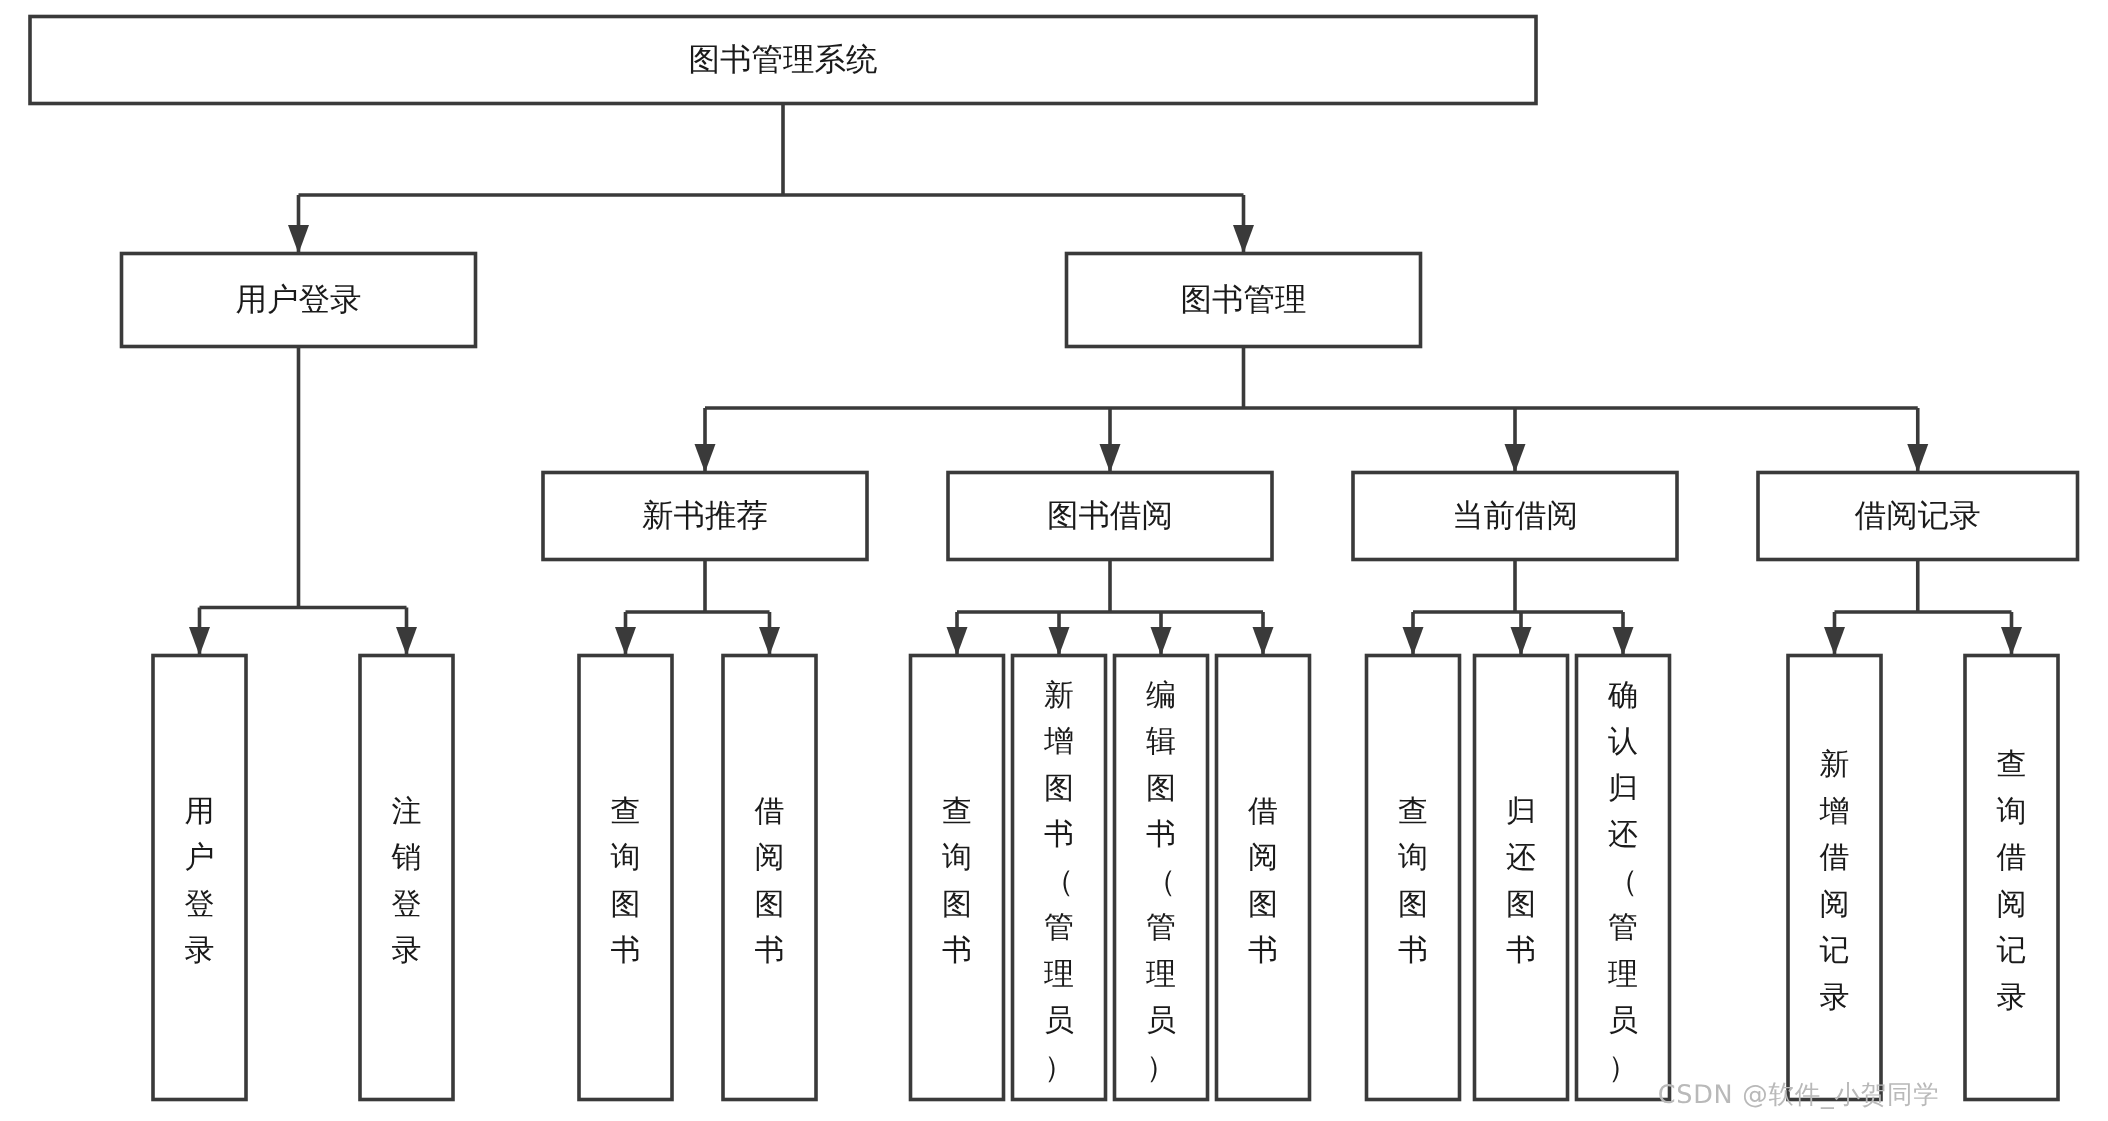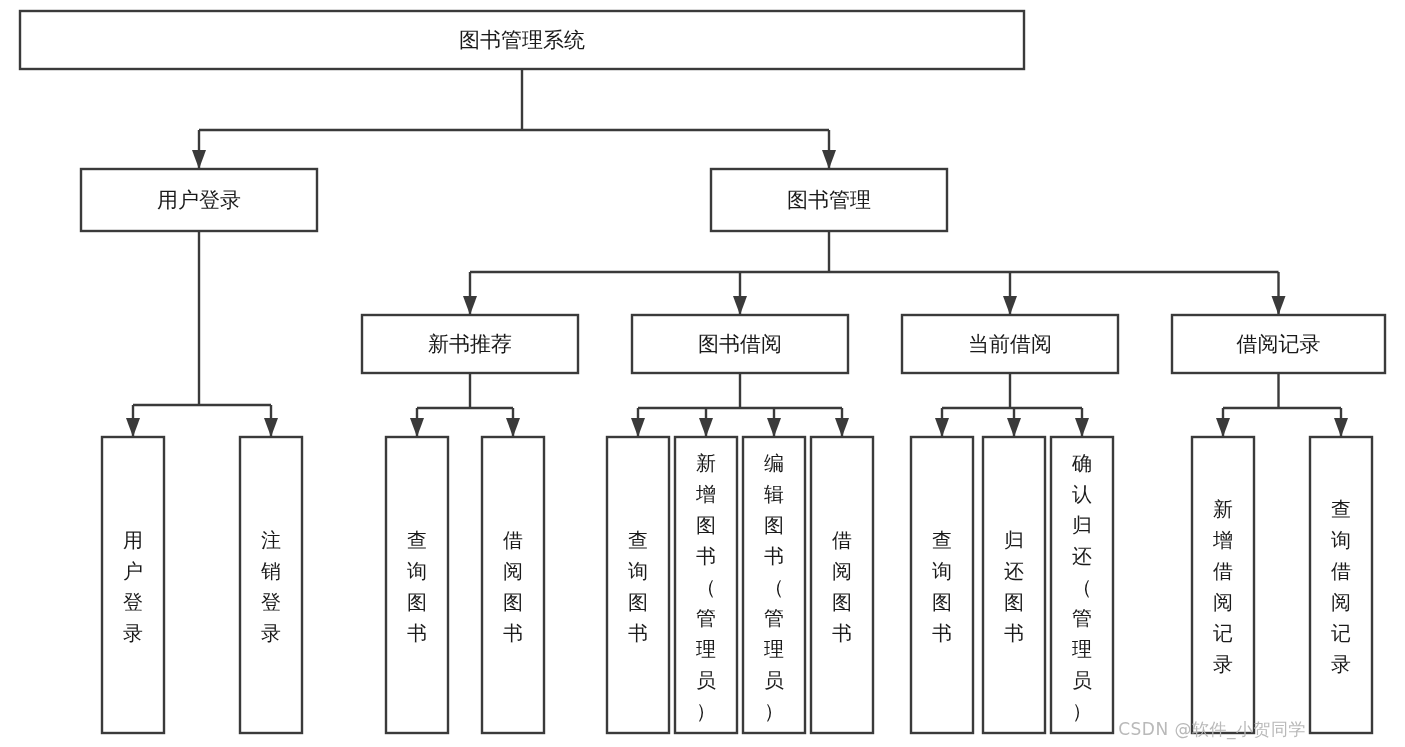--- a/index.html
+++ b/index.html
@@ -48,21 +48,21 @@
     stroke: #3a3a3a;
     stroke-width: 2.4;
     fill: none;
   }
   .arrow-head {
     fill: #3a3a3a;
     stroke: none;
   }
   .watermark {
     position: absolute;
-    right: 11px;
+    right: 24px;
     bottom: 6px;
     color: #b9b9b9;
     font-size: 17px;
     font-family: "DejaVu Sans", "Liberation Sans", sans-serif;
     letter-spacing: 0.5px;
     white-space: nowrap;
     pointer-events: none;
   }
 </style>
 </head>

